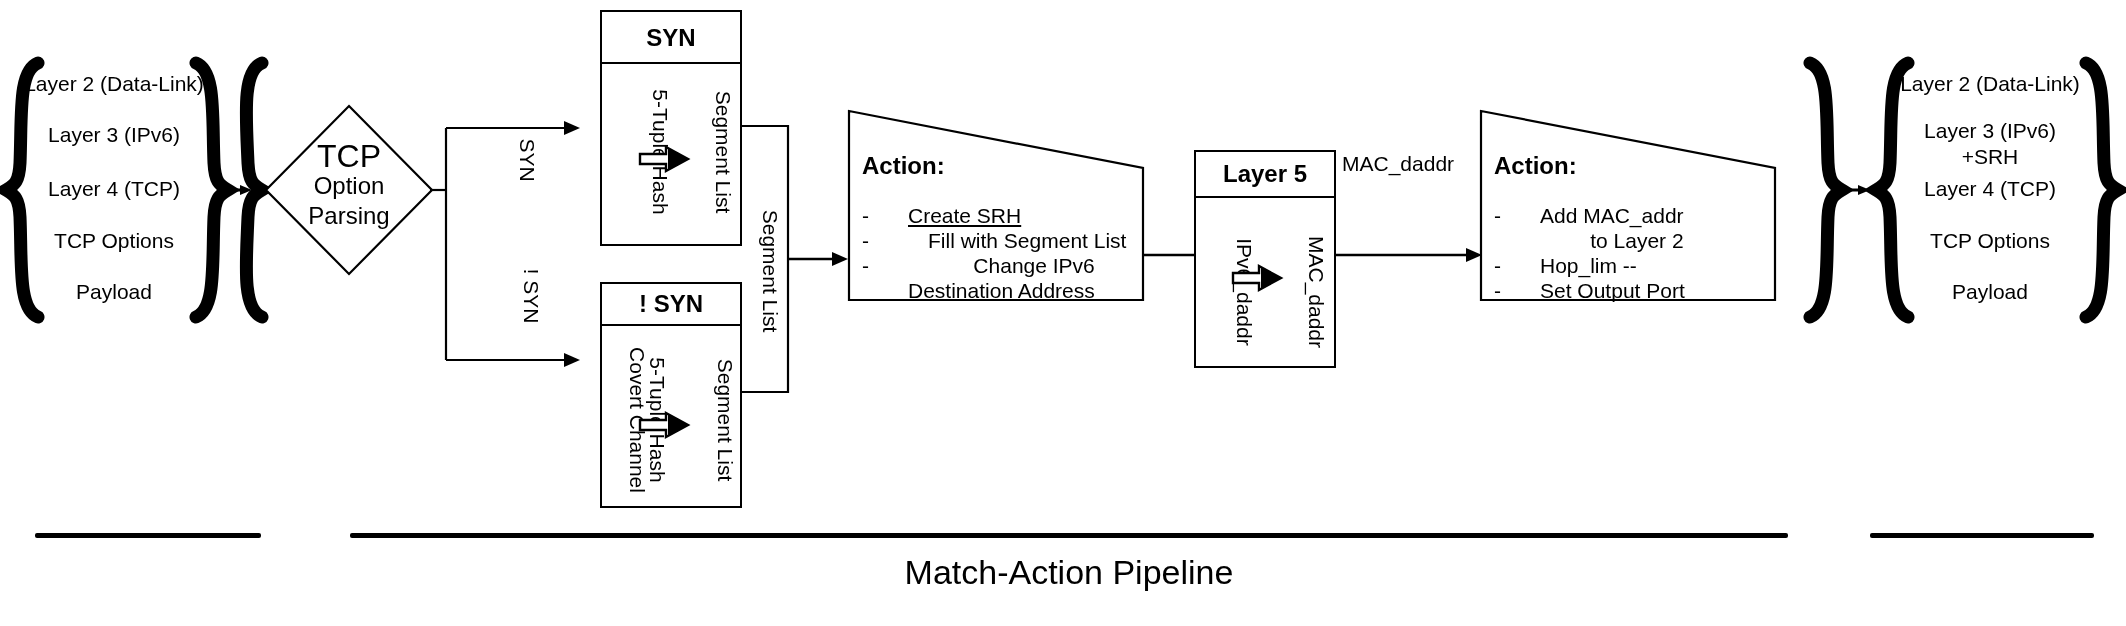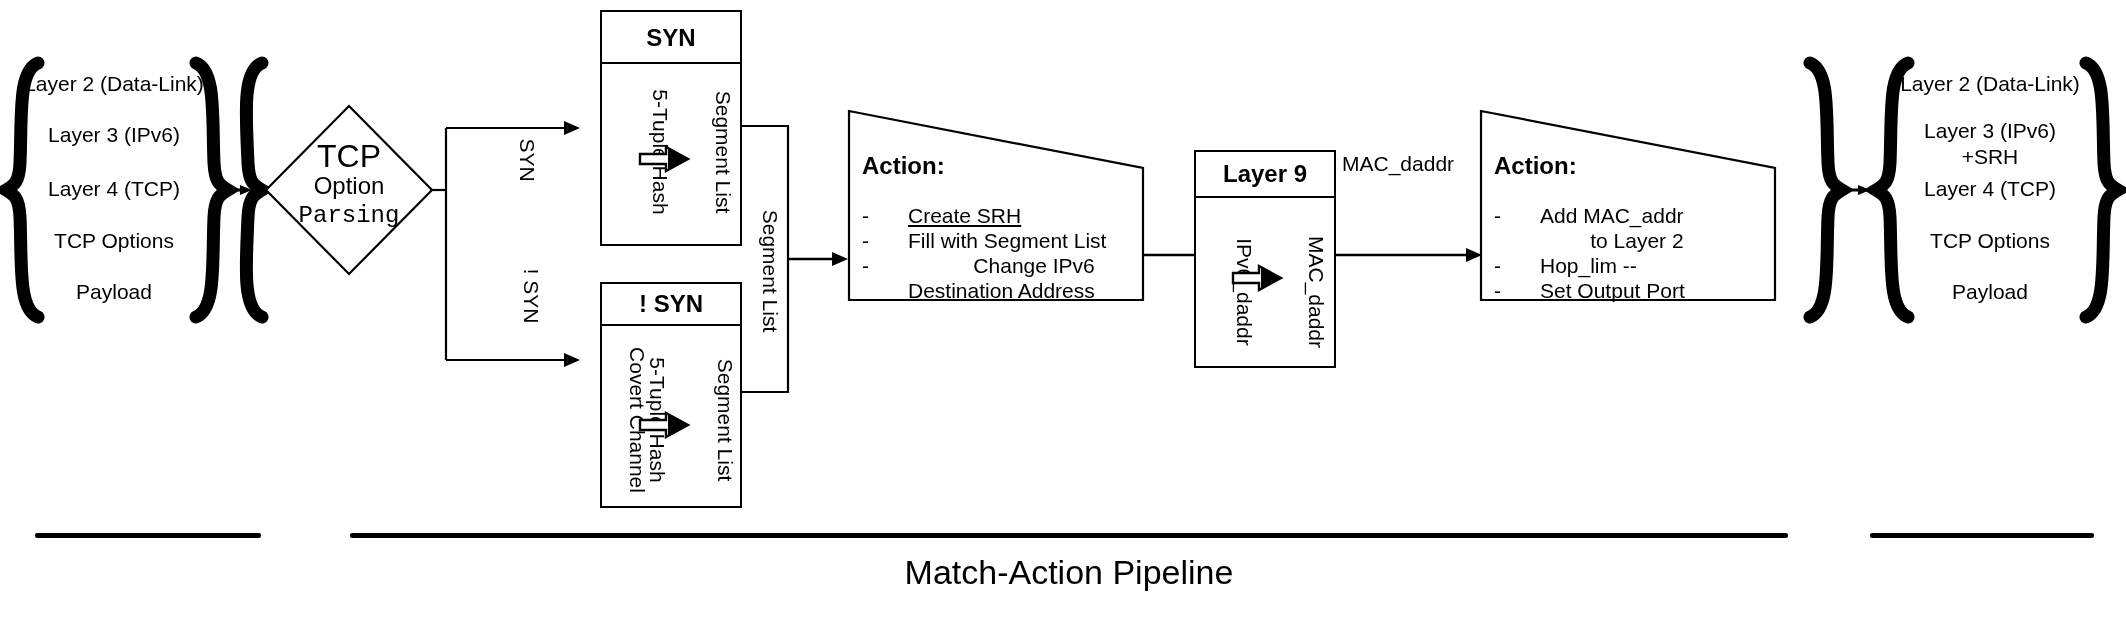--- a/index.html
+++ b/index.html
@@ -36,21 +36,21 @@
   <div class="abs txt ctr" style="left:14px;top:123px;width:200px;font-size:21px;">Layer 3 (IPv6)</div>
   <div class="abs txt ctr" style="left:14px;top:177px;width:200px;font-size:21px;">Layer 4 (TCP)</div>
   <div class="abs txt ctr" style="left:14px;top:229px;width:200px;font-size:21px;">TCP Options</div>
   <div class="abs txt ctr" style="left:14px;top:280px;width:200px;font-size:21px;">Payload</div>
 
   <svg class="abs" style="left:264px;top:104px;" width="170" height="172">
     <polygon points="85,2 168,86 85,170 2,86" fill="#fff" stroke="#000" stroke-width="2.2"></polygon>
   </svg>
   <div class="abs txt ctr" style="left:264px;top:141px;width:170px;font-size:32px;line-height:30px;">TCP</div>
   <div class="abs txt ctr" style="left:264px;top:171px;width:170px;font-size:24px;line-height:30px;">Option</div>
-  <div class="abs txt ctr" style="left:264px;top:201px;width:170px;font-size:24px;line-height:30px;font-family:Liberation Mono, monospace;">Parsing</div>
+  <div class="abs txt ctr" style="left:264px;top:201px;width:170px;font-size:24px;line-height:30px;">Parsing</div>
 
   <svg class="abs" style="left:428px;top:100px;" width="170" height="290">
 
     <line x1="18" y1="28" x2="18" y2="260" stroke="#000" stroke-width="2.2"></line>
 
     <line x1="2" y1="90" x2="18" y2="90" stroke="#000" stroke-width="2.2"></line>
 
     <line x1="18" y1="28" x2="140" y2="28" stroke="#000" stroke-width="2.2"></line>
     <polygon points="152,28 136,21 136,35" fill="#000"></polygon>
 
@@ -93,37 +93,37 @@
     <polygon points="3,3 297,60 297,192 3,192" fill="#fff" stroke="#000" stroke-width="2.2"></polygon>
   </svg>
   <div class="abs txt bold" style="left:862px;top:152px;font-size:24px;">Action:</div>
   <div class="abs" style="left:862px;top:203px;width:280px;">
     <div style="display:flex;font-size:21px;line-height:25px;">
       <span style="width:46px;">-</span>
       <span class="txt" style="white-space:pre-line;text-decoration:underline;">Create SRH</span>
     </div>
     <div style="display:flex;font-size:21px;line-height:25px;">
       <span style="width:46px;">-</span>
-      <span class="txt" style="white-space:pre-line;">Fill with Segment List</span>
+      <span class="txt" style="white-space:pre-line;margin-left:20px;">Fill with Segment List</span>
     </div>
     <div style="display:flex;font-size:21px;line-height:25px;">
       <span style="width:46px;">-</span>
       <span class="txt" style="white-space:pre-line;">Change IPv6
 Destination Address</span>
     </div>
   </div>
 
   <svg class="abs" style="left:1140px;top:240px;" width="120" height="30">
     <line x1="2" y1="15" x2="104" y2="15" stroke="#000" stroke-width="2.4"></line>
     <polygon points="116,15 100,8 100,22" fill="#000"></polygon>
   </svg>
 
   <div class="abs" style="left:1194px;top:150px;width:142px;height:218px;border:2.2px solid #000;background:#fff;box-sizing:border-box;"></div>
   <div class="abs" style="left:1194px;top:150px;width:142px;height:48px;border-bottom:2.2px solid #000;box-sizing:border-box;"></div>
-  <div class="abs txt ctr bold" style="left:1194px;top:160px;width:142px;font-size:24px;">Layer 9</div>
+  <div class="abs txt ctr bold" style="left:1194px;top:160px;width:142px;font-size:24px;">Layer 5</div>
   <div class="abs txt rot90" style="left:1169px;top:280px;width:150px;font-size:21px;text-align:center;">IPv6_daddr</div>
   <div class="abs txt rot90" style="left:1241px;top:280px;width:150px;font-size:21px;text-align:center;">MAC_daddr</div>
   <svg class="abs" style="left:1231px;top:263px;" width="54" height="30">
     <polygon points="2,10 28,10 28,3 50,15 28,27 28,20 2,20" fill="#fff" stroke="#000" stroke-width="2.4"></polygon>
     <polygon points="30,4 50,15 30,26" fill="#000"></polygon>
   </svg>
 
   <svg class="abs" style="left:1336px;top:240px;" width="150" height="30">
     <line x1="0" y1="15" x2="132" y2="15" stroke="#000" stroke-width="2.4"></line>
     <polygon points="146,15 130,8 130,22" fill="#000"></polygon>

